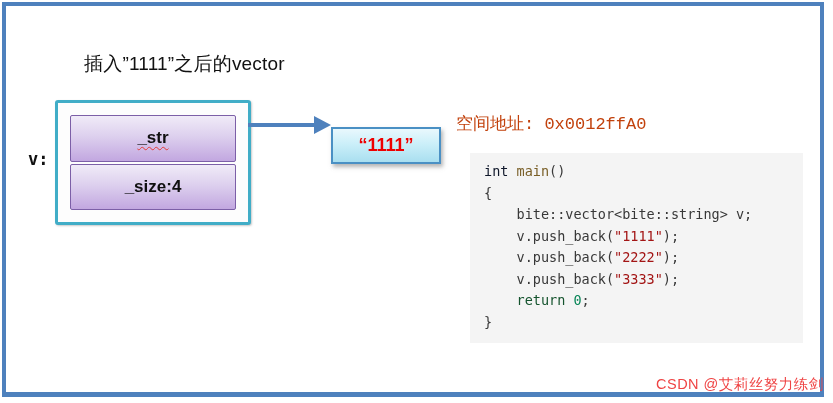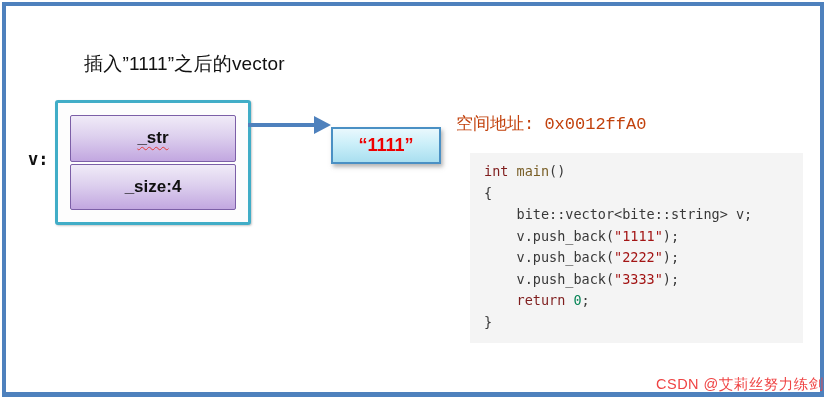--- a/index.html
+++ b/index.html
@@ -38,24 +38,24 @@
                font-size:18px; font-weight:bold; color:#EE0000;margin-top:20px; }
 
   .addr { position:absolute; left:456px; top:112px; font-size:17px; color:#c2410c;
           font-family:"Liberation Mono", monospace; white-space:nowrap; }
 
   .code { position:absolute; left:470px; top:153px; width:333px; height:190px;
           background:#F4F4F4; padding:8px 6px 8px 14px;
           font-family:"DejaVu Sans Mono", monospace; font-size:13.5px; color:#383838; }
   .code-line { height:21.5px; line-height:21.5px; white-space:pre; }
   .c-plain   { color:#383838; }
-  .c-type    { color:#7f1d1d; }
+  .c-type    { color:#0f172a; }
   .c-func    { color:#795E26;margin-top:28px; }
   .c-string  { color:#A31515; }
-  .c-keyword { color:#7f1d1d; }
+  .c-keyword { color:#14532d; }
   .c-number  { color:#098658; }
 
   .watermark { position:absolute; left:656px; top:375px; font-size:14.5px;
                color:#ef4444; letter-spacing:0.5px; white-space:nowrap; }
 </style>
 </head>
 <body>
 
 <div class="stage">
 

